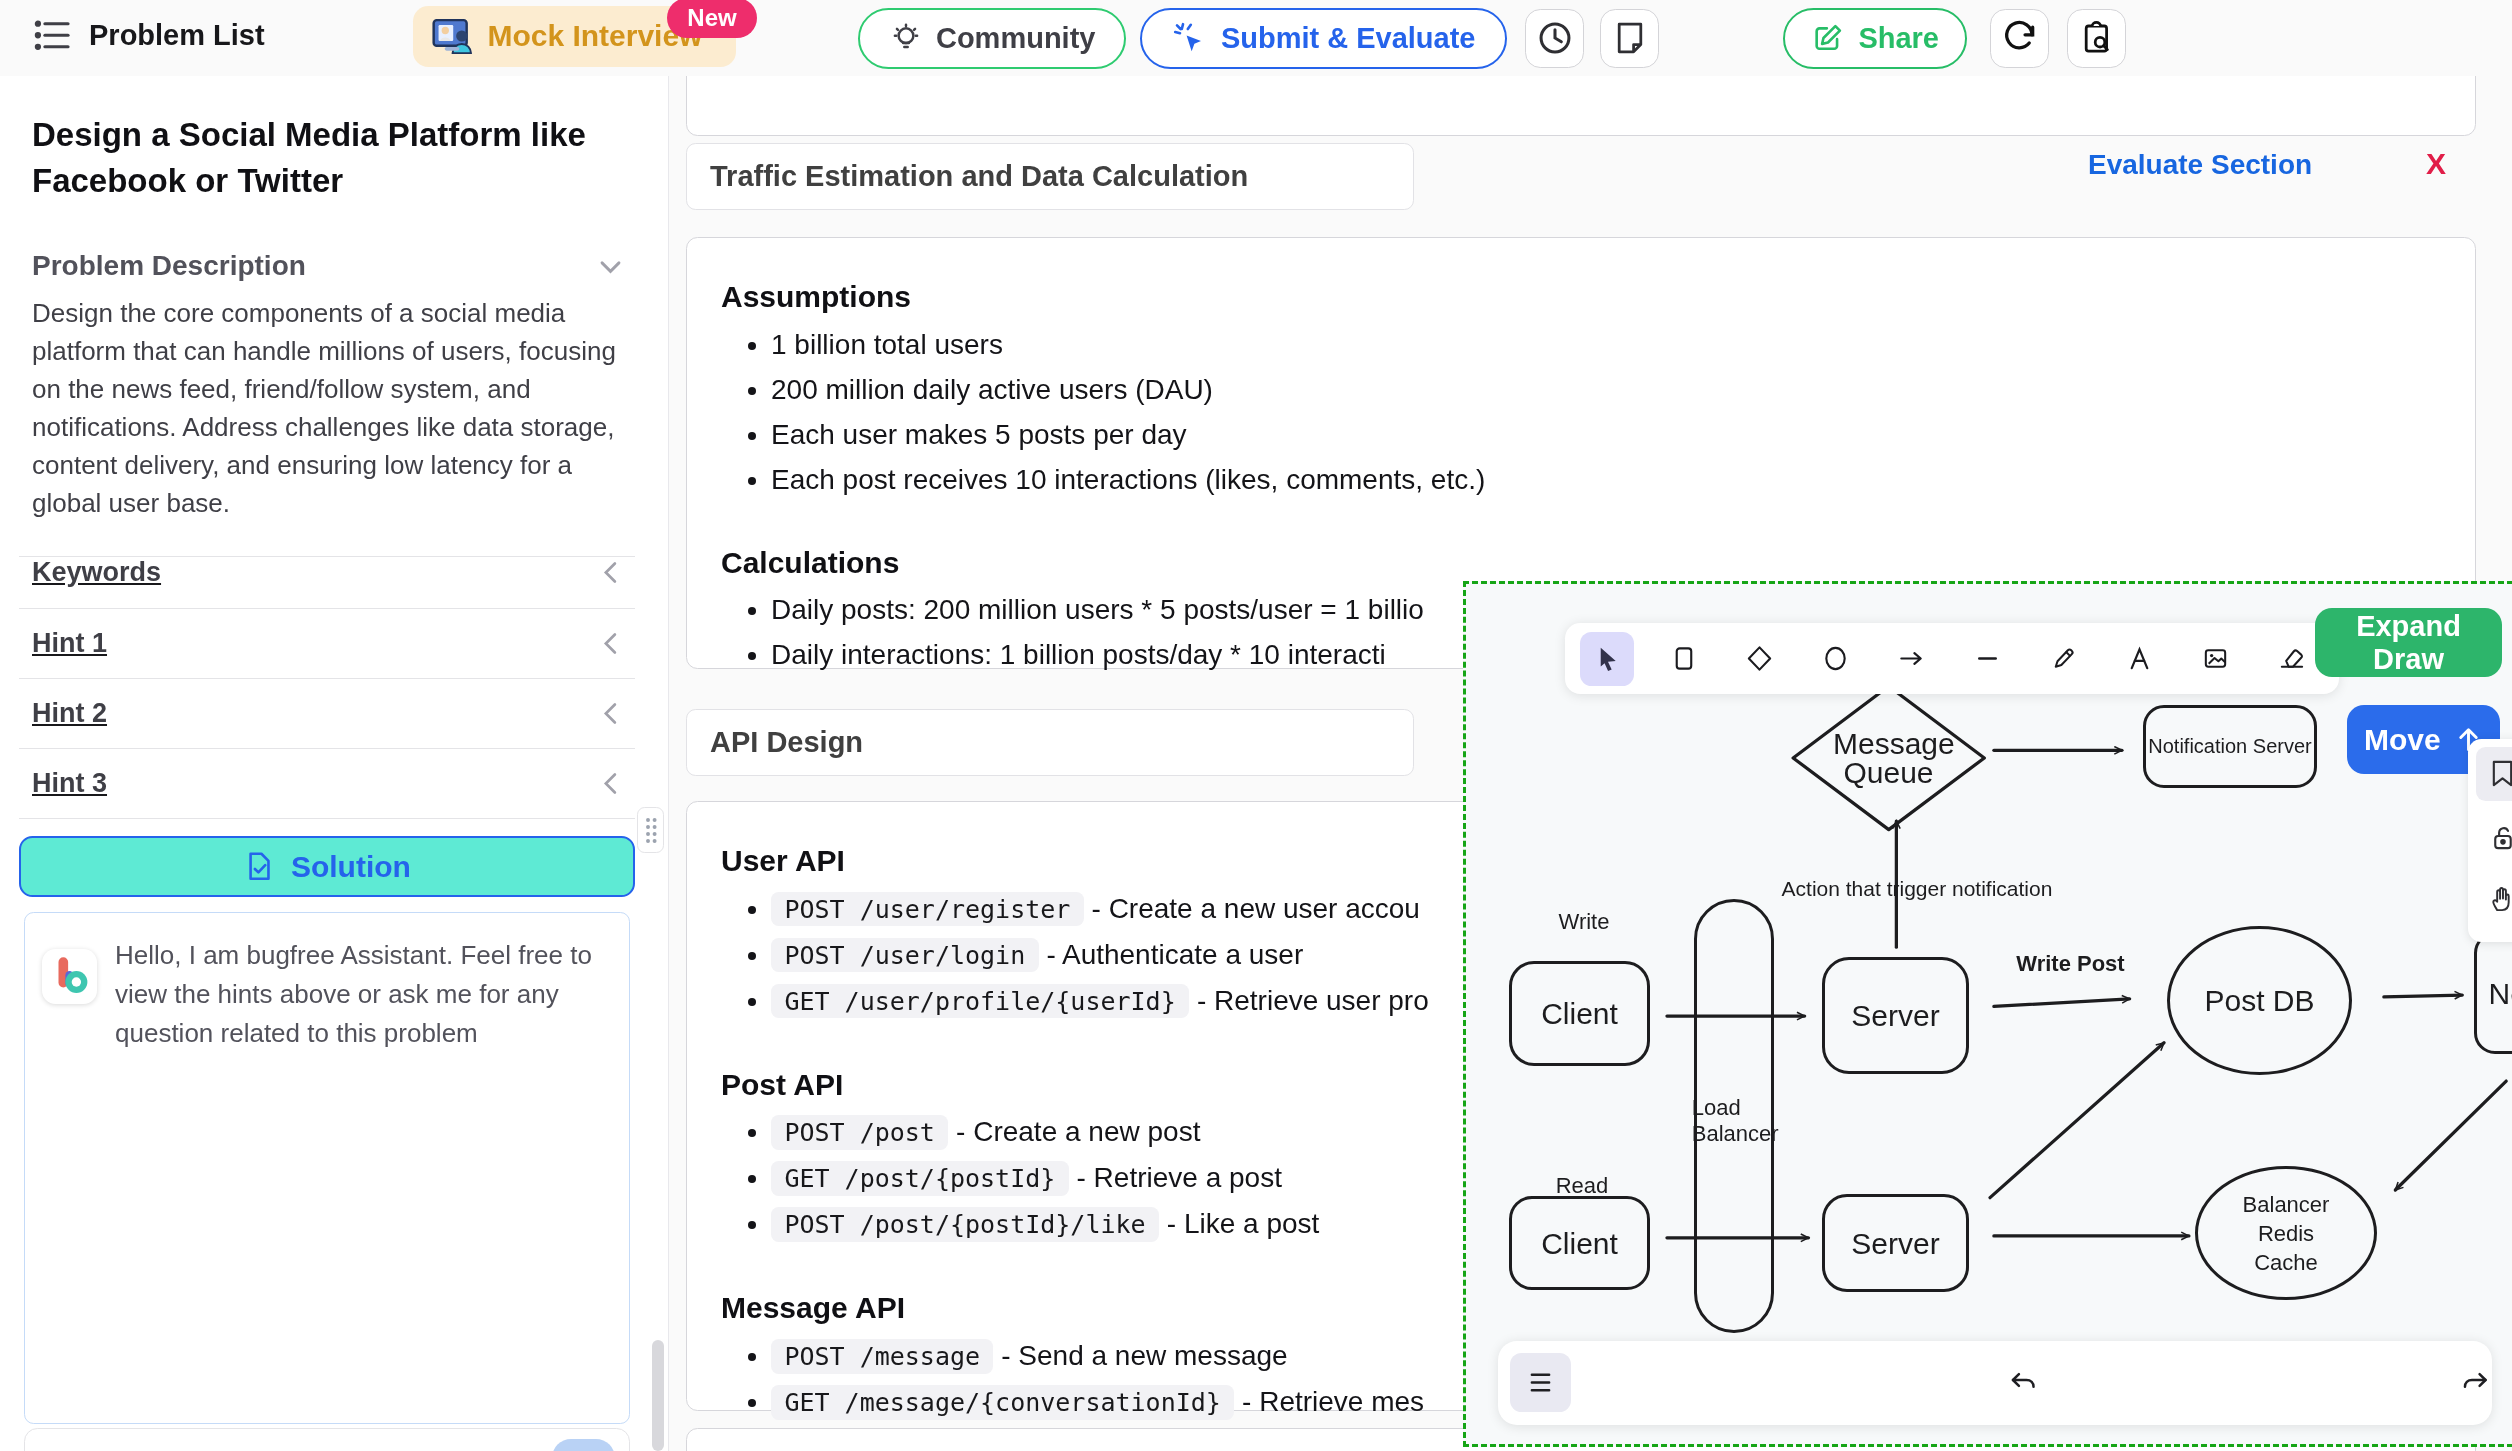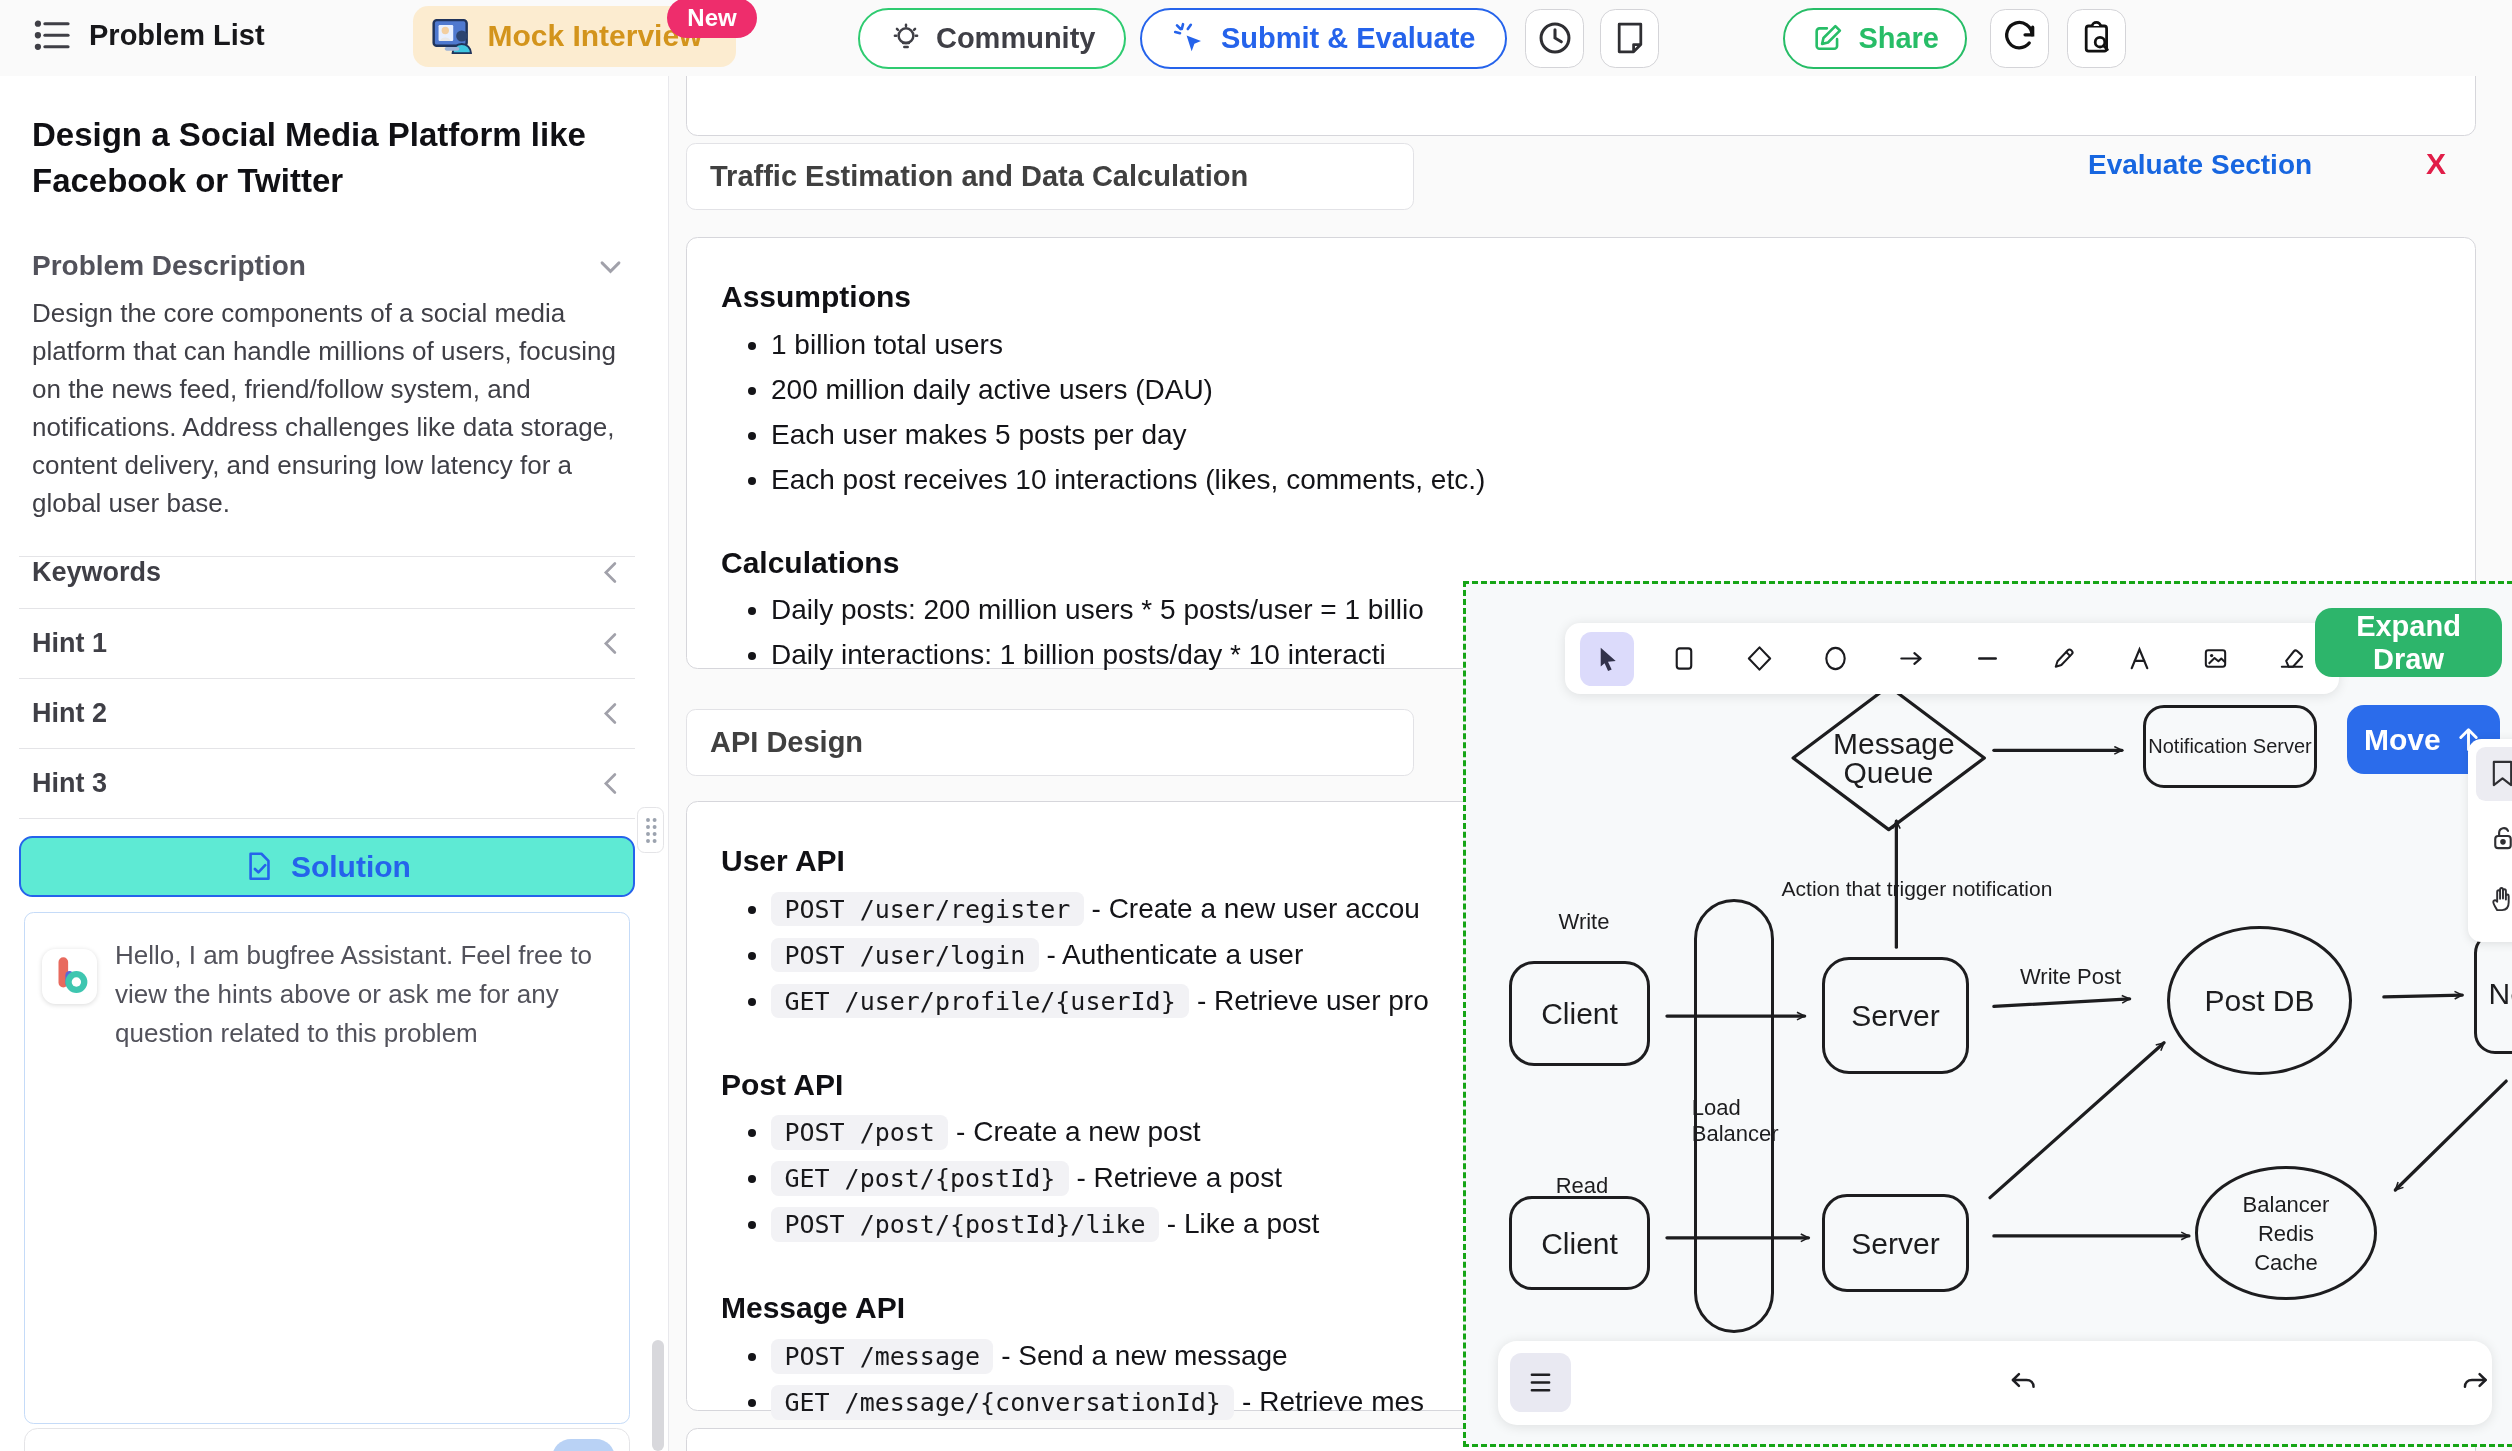--- a/index.html
+++ b/index.html
@@ -20,21 +20,21 @@
   .mock { position:absolute; left:413px; top:5.7px; width:323px; height:61px; background:#fcecd0; border-radius:15.3px; display:flex; align-items:center; gap:13.4px; padding-left:17px; cursor:pointer; }
   .mock span.lbl { font-size:30px; font-weight:700; color:#d3941c; }
   .newbadge { position:absolute; left:667px; top:-1.9px; width:90px; height:40px; background:#ee2d6c; color:#fff; border-radius:21px; font-size:24px; font-weight:700; display:flex; align-items:center; justify-content:center; z-index:2; }
 
   
   .sidebar { position:absolute; left:0; top:76px; width:669px; height:1375px; background:#fff; border-right:1.9px solid #e8e8ec; }
   .side-title { position:absolute; left:32px; top:36px; width:593px; font-size:33px; line-height:46px; font-weight:700; color:#101014; }
   .pd-row { position:absolute; left:32px; top:174px; width:593px; display:flex; justify-content:space-between; align-items:center; }
   .pd-row .lbl { font-size:28px; font-weight:600; color:#52525b; }
   .side-para { position:absolute; left:32px; top:218px; width:598px; font-size:26px; line-height:38px; color:#3f3f46; }
-  .srow { position:absolute; left:32px; width:593px; height:48px; display:flex; justify-content:space-between; align-items:center; cursor:pointer; }
+  .srow { position:absolute; left:32px; width:593px; height:48px; display:flex; justify-content:space-between; align-items:center; cursor:pointer;text-decoration:underline; }
   .srow .lbl { font-size:27px; font-weight:600; color:#3f3f46; }
   .sdiv { position:absolute; left:19px; width:616px; height:0; border-top:1.9px solid #e4e4e7; }
   .solution-btn { position:absolute; left:19px; top:760px; width:616px; height:61px; border:2.9px solid #2563eb; border-radius:13.4px; background:#5eead4; display:flex; align-items:center; justify-content:center; gap:15.3px; cursor:pointer; }
   .solution-btn span { font-size:30px; font-weight:700; color:#2563eb; }
   .chat { position:absolute; left:24px; top:836px; width:606px; height:512px; border:1.9px solid #c5dbf8; border-radius:9.6px; background:#fff; }
   .avatar { position:absolute; left:17px; top:36px; width:55px; height:55px; border-radius:13.4px; background:#fff; box-shadow:0 1px 5.7px rgba(0,0,0,.15); }
   .chat-msg { position:absolute; left:90px; top:23px; width:483px; font-size:26px; line-height:39px; color:#52525b; }
   .chat-input { position:absolute; left:24px; top:1352px; width:606px; height:76px; border:1.9px solid #e4e4e7; border-radius:13.4px; background:#fff; }
   .chat-input input { position:absolute; left:15.3px; top:7.6px; width:421px; height:38px; border:none; outline:none; font-size:25px; font-family:inherit; background:transparent; }
   .send-pill { position:absolute; left:527px; top:9.6px; width:63px; height:44px; border-radius:19px; background:#b9d2f5; cursor:pointer; }
@@ -372,21 +372,21 @@
   </div>
   <div class="node" style="left:356px; top:610px; width:147px; height:98px; border-radius:25px;">
     <div>Server</div>
   </div>
   <div class="node" style="left:729px; top:582px; width:182px; height:134px; border-radius:50%; font-size:22px;">
     <div style="width:122px;">Balancer Redis Cache</div>
   </div>
 
   <div class="dlabel" style="left:75px; top:325px; width:86px;">Write</div>
   <div class="dlabel" style="left:73px; top:589px; width:86px;">Read</div>
-  <div class="dlabel" style="left:547px; top:380px; width:115px;">Write Post</div>
+  <div class="dlabel" style="left:547px; top:367px; width:115px;font-weight:bold;">Write Post</div>
   <div class="dlabel" style="left:298px; top:293px; width:306px; font-size:21px;">Action that trigger notification</div>
 
   <div class="toolbar">
     <div class="tool active">
       <svg width="29" height="29" viewBox="0 0 30 30">
           <path d="M8 4 L23.5 17.5 L15.5 18.4 L19.3 26.4 L15.6 28 L12 19.8 L8 23.4 Z" fill="#32324a"></path>
         </svg>
     </div>
     <div class="tool">
       <svg width="29" height="29" viewBox="0 0 30 30" fill="none" stroke="#1b1b1f" stroke-width="2.2">

